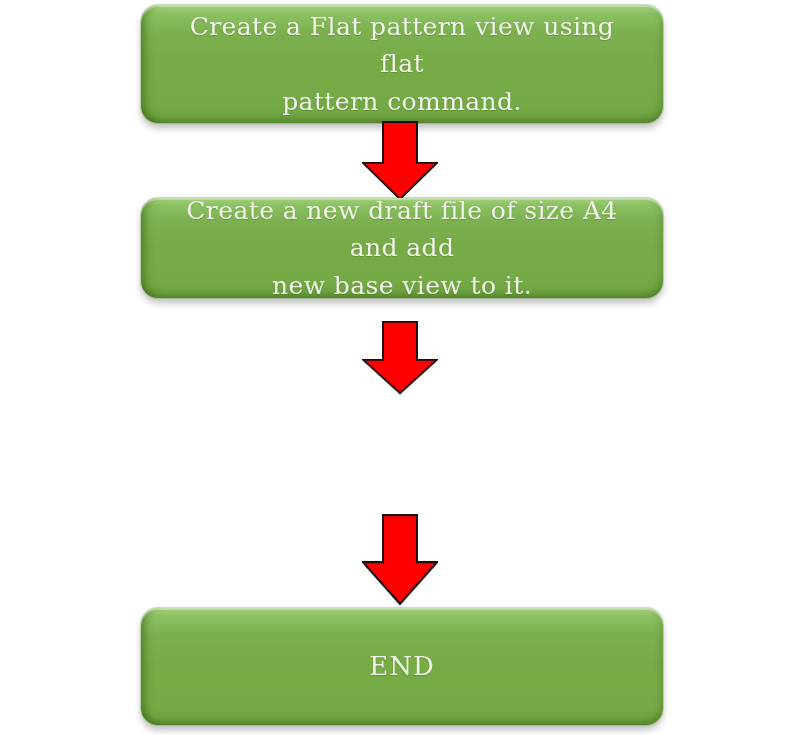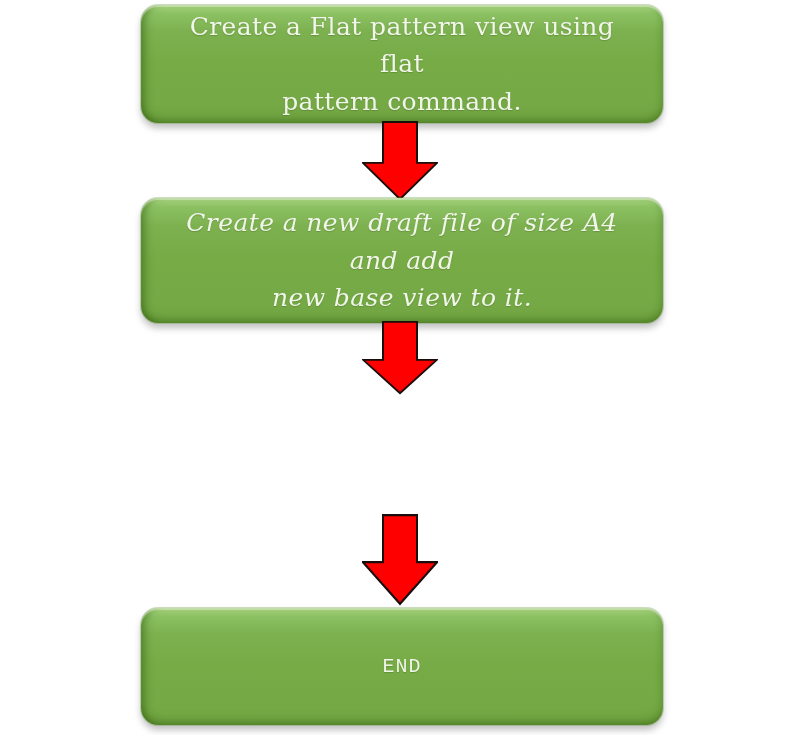--- a/index.html
+++ b/index.html
@@ -49,26 +49,25 @@
   }
   .box-text {
     color: var(--text);
     font-size: 25px;
     line-height: 1.5;
     letter-spacing: 0.4px;
     white-space: pre-line;
     text-shadow: 0 1px 1px rgba(60, 100, 30, 0.35);
   }
   .box.end-box .box-text {
-    font-size: 20px;
+    font-size: 26px;
     letter-spacing: 1px;
-    font-family: Liberation Mono, monospace;
   }
   #box-1 { top: 5px;  height: 118px; }
-  #box-2 { top: 198px; height: 125px; font-style: italic; }
+  #box-2 { top: 198px; height: 100px; }
   #box-3 { top: 393px; height: 122px; }
   #box-4 { top: 608px; height: 117px; }
   .arrow {
     position: absolute;
     left: 362px;
     width: 76px;
     display: block;
   }
   #arrow-1 { top: 121px; height: 80px; }
   #arrow-2 { top: 321px; height: 74px; }

